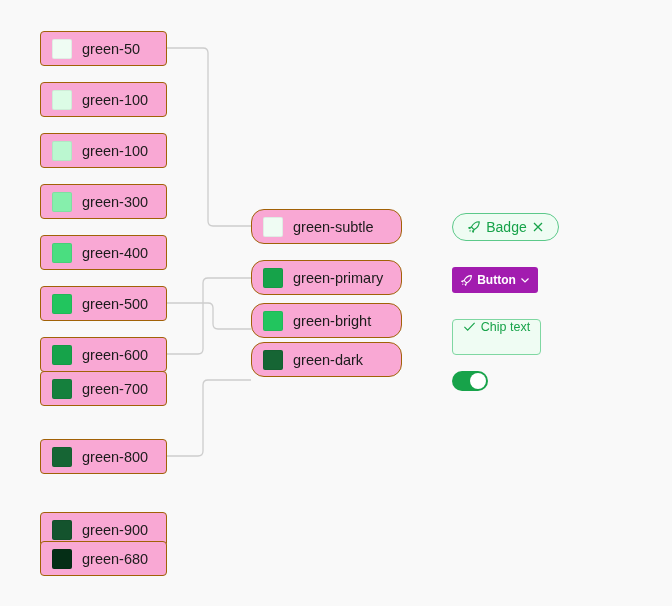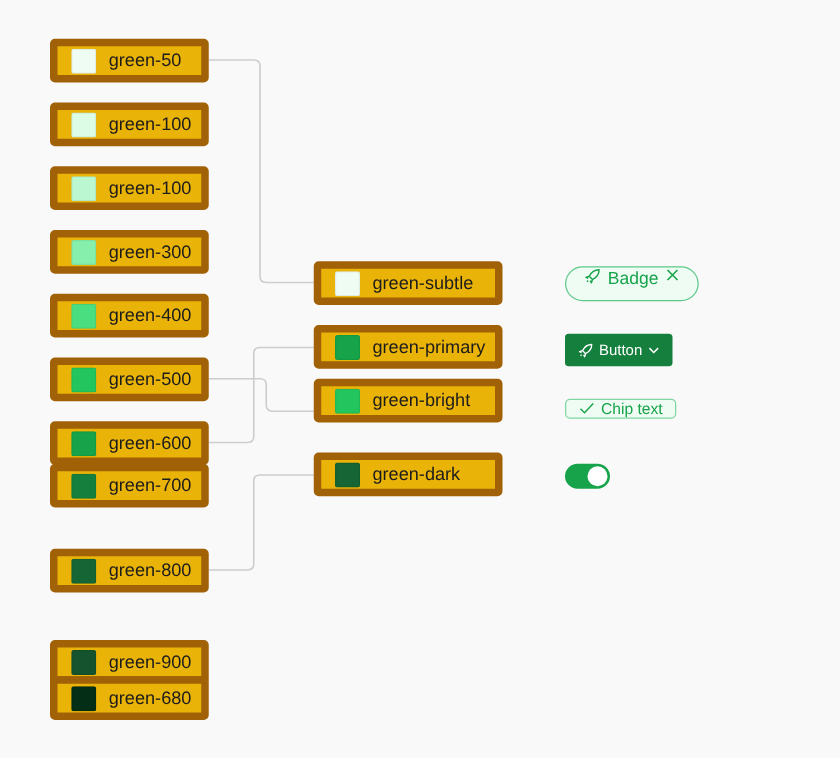--- a/index.html
+++ b/index.html
@@ -1,25 +1,25 @@
 <!DOCTYPE html>
 <html><head>
 <meta charset="utf-8">
 <style>
   html,body{margin:0;padding:0;}
   body{width:672px;height:606px;background:#f9f9f9;position:relative;overflow:hidden;font-family:"Liberation Sans","DejaVu Sans",sans-serif;}
-  .token{position:absolute;box-sizing:border-box;background:#eab308;border:6px solid #a16207;border-radius:4px;height:35px;display:flex;align-items:center;padding-left:11px;}
+  .token{position:absolute;box-sizing:border-box;background:#f9a8d4;border:1px solid #a16207;border-radius:4px;height:35px;display:flex;align-items:center;padding-left:11px;}
   .token .sw{width:20px;height:20px;border-radius:2px;box-sizing:border-box;border:1px solid rgba(0,0,0,0.06);margin-right:10px;flex:none;}
   .token .lbl{font-size:14.5px;color:#1c1c1c;white-space:nowrap;}
   .left{left:40px;width:127px;}
-  .mid{left:251px;width:151px;}
+  .mid{left:251px;width:151px;border-radius:13px;}
   svg.wires{position:absolute;left:0;top:0;}
-  .badge{position:absolute;left:452px;top:213px;width:107px;height:28px;box-sizing:border-box;border:1.5px solid #5cc98a;border-radius:14px;background:#effcf3;display:flex;align-items:flex-start;justify-content:center;gap:5px;color:#17a34a;font-size:14px;}
-  .btn{position:absolute;left:452px;top:267px;width:86px;height:26px;background:#15803d;border-radius:3px;display:flex;align-items:center;justify-content:center;gap:4px;color:#fff;font-size:12px;}
-  .chip{position:absolute;left:452px;top:319px;width:89px;height:16px;box-sizing:border-box;border:1.5px solid #7fd7a2;border-radius:4px;background:#effcf3;display:flex;align-items:flex-start;justify-content:center;gap:5px;color:#17a34a;font-size:12.5px;}
+  .badge{position:absolute;left:452px;top:213px;width:107px;height:28px;box-sizing:border-box;border:1.5px solid #5cc98a;border-radius:14px;background:#effcf3;display:flex;align-items:center;justify-content:center;gap:5px;color:#17a34a;font-size:14px;}
+  .btn{position:absolute;left:452px;top:267px;width:86px;height:26px;background:#a21caf;border-radius:3px;display:flex;align-items:center;justify-content:center;gap:4px;color:#fff;font-size:12px;font-weight:bold;}
+  .chip{position:absolute;left:452px;top:319px;width:89px;height:36px;box-sizing:border-box;border:1.5px solid #7fd7a2;border-radius:4px;background:#effcf3;display:flex;align-items:flex-start;justify-content:center;gap:5px;color:#17a34a;font-size:12.5px;}
   .toggle{position:absolute;left:452px;top:371px;width:36px;height:20px;background:#17a34a;border-radius:10px;}
   .toggle .knob{position:absolute;right:2px;top:2px;width:16px;height:16px;border-radius:50%;background:#fff;}
 </style>
 </head>
 <body>
 
 <svg class="wires" width="672" height="606">
   <g fill="none" stroke="#cdcdcd" stroke-width="1.3">
     <path d="M167 48 H203 Q208 48 208 53 V221 Q208 226 213 226 H251"></path>
     <path d="M167 354 H198 Q203 354 203 349 V283 Q203 278 208 278 H251"></path>
@@ -78,21 +78,21 @@
   <span class="lbl">green-subtle</span>
 </div>
 <div class="token mid" style="top:260px">
   <span class="sw" style="background:#16a34a"></span>
   <span class="lbl">green-primary</span>
 </div>
 <div class="token mid" style="top:303px">
   <span class="sw" style="background:#22c55e"></span>
   <span class="lbl">green-bright</span>
 </div>
-<div class="token mid" style="top:362px">
+<div class="token mid" style="top:342px">
   <span class="sw" style="background:#166534"></span>
   <span class="lbl">green-dark</span>
 </div>
 
 <div class="badge">
   <svg width="14" height="14" viewBox="0 0 16 16">
       <path d="M14 2c-4 0-7 2-9 6l3 3c4-2 6-5 6-9zM5 8L2 9l2 1M8 11l-1 3-1-2M4 12l-1 1" fill="none" stroke="#17a34a" stroke-width="1.3" stroke-linejoin="round"></path>
     </svg>
   <span>Badge</span>
   <svg width="12" height="12" viewBox="0 0 12 12">

